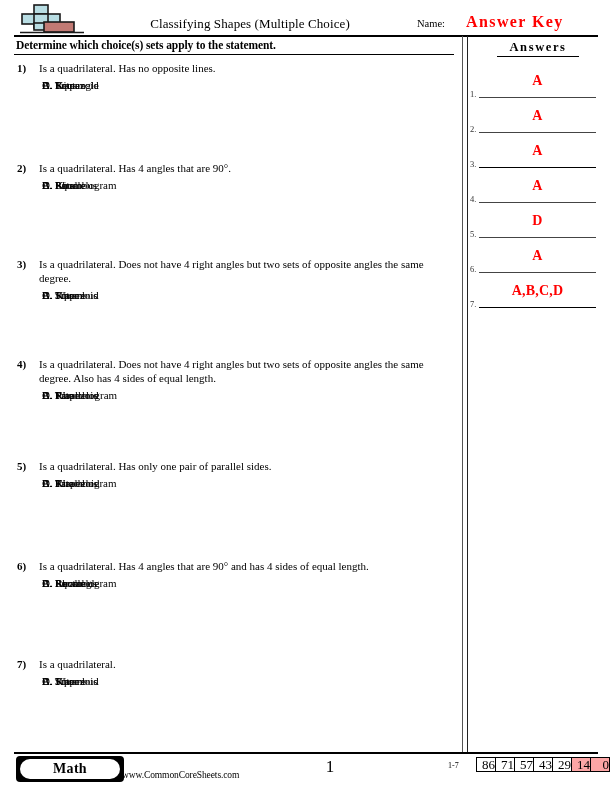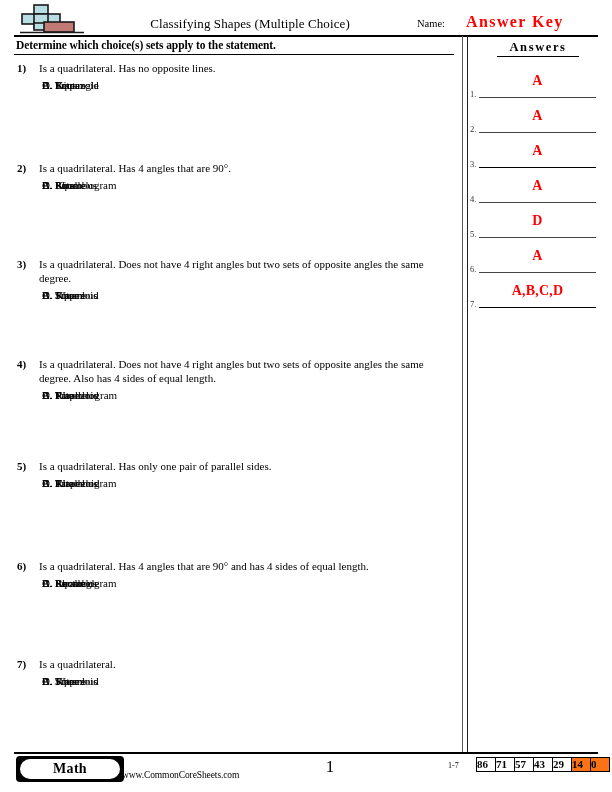--- a/index.html
+++ b/index.html
@@ -215,28 +215,27 @@
     position: absolute;
     left: 476px; top: 757px;
     height: 13px;
     display: flex;
     border: 1px solid #000000;
   }
   .score-cell {
     width: 18px;
     height: 13px;
     border-right: 1px solid #000000;
-    text-align: left;
-    font-size: 11px;
+    text-align: right;
+    font-size: 13px;
     line-height: 13px;
     background: #ffffff;
-    font-weight: bold;
   }
   .score-cell:last-child { border-right: none; }
-  .score-cell.hl { background: #f97316; }
+  .score-cell.hl { background: #fca5a5; }
 </style>
 </head>
 <body>
 
 <div id="header">
 
   <div id="logo">
     <svg width="74" height="32" viewBox="0 0 74 32">
       <rect x="16" y="2" width="14" height="10" fill="#b8dde3" stroke="#1a1a1a" stroke-width="1.6"></rect>
       <rect x="4" y="11" width="38" height="10" fill="#b8dde3" stroke="#1a1a1a" stroke-width="1.6"></rect>

